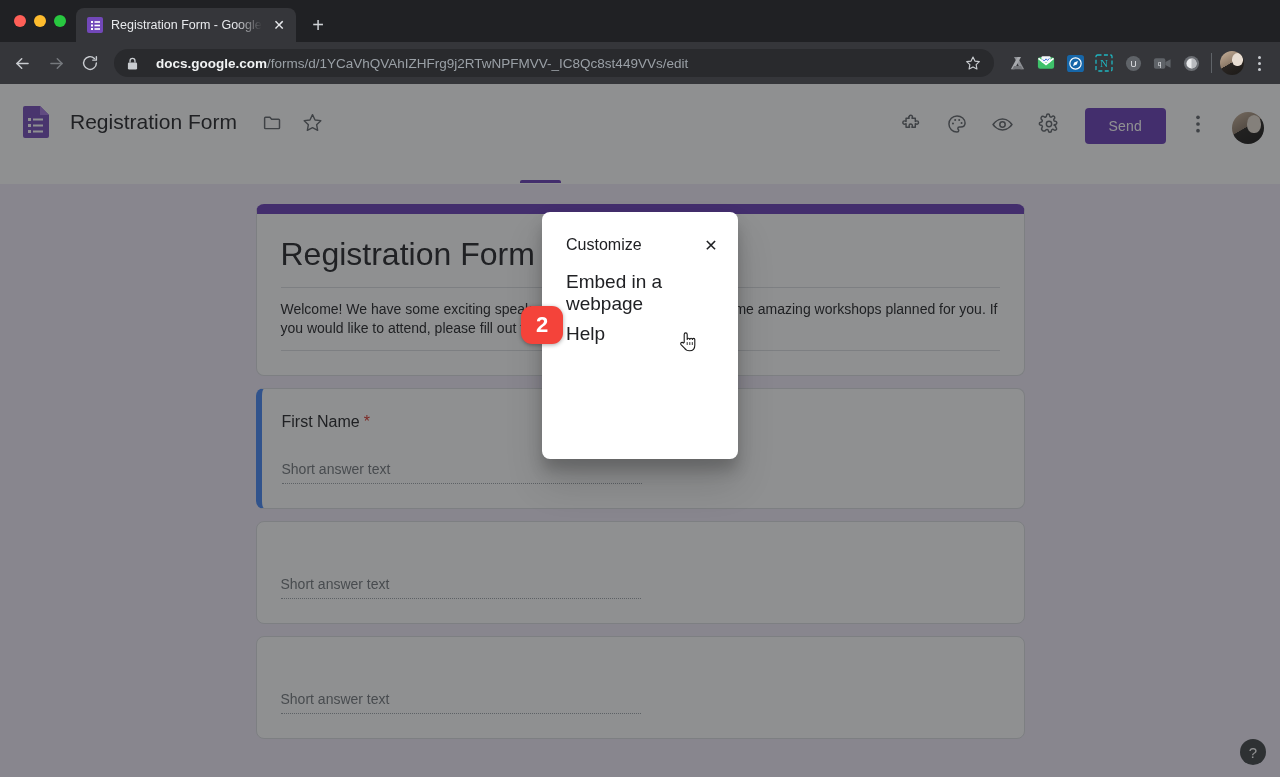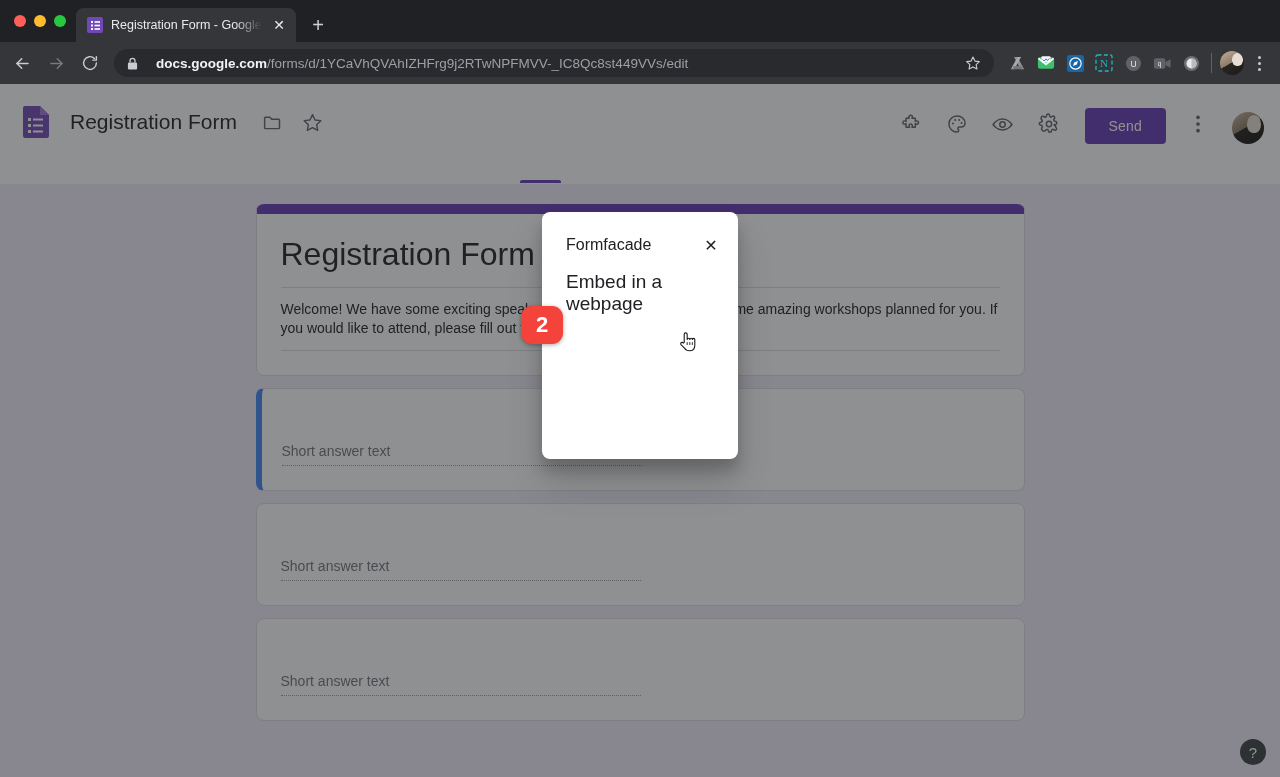--- a/index.html
+++ b/index.html
@@ -414,42 +414,46 @@
     <div class="form-body">
 
       <div class="card title-card">
         <div class="form-title">Registration Form</div>
         <div class="title-rule"></div>
         <div class="form-desc">Welcome! We have some exciting speakers lined up for this event and some amazing workshops planned for you. If you would like to attend, please fill out the form below.</div>
         <div class="desc-rule"></div>
       </div>
 
       <div class="card selected">
+        <div>
+          <span class="q-label">First Name</span><span class="q-req">*</span>
+        </div>
         <div class="q-answer">Short answer text</div>
       </div>
 
       <div class="card">
         <div class="q-answer">Short answer text</div>
       </div>
 
       <div class="card">
         <div class="q-answer">Short answer text</div>
       </div>
 
     </div>
 
     <div class="scrim"></div>
 
     <div class="dialog">
       <div class="dialog-head">
-        <span class="dialog-title">Formfacade</span>
+        <span class="dialog-title">Customize</span>
         <span class="dialog-close">✕</span>
       </div>
       <div class="dialog-list">
         <div class="dialog-item">Embed in a webpage</div>
+        <div class="dialog-item">Help</div>
       </div>
     </div>
 
     <div class="badge">2</div>
 
     <div class="cursor">
       <svg width="20" height="24" viewBox="0 0 20 24">
         <path d="M6.2 12.3V4.4a1.5 1.5 0 0 1 3 0v5.1c0-.7.3-1.3 1.3-1.3s1.3.6 1.3 1.3c0-.7.4-1.2 1.3-1.2s1.3.5 1.3 1.2c0-.6.4-1.1 1.2-1.1s1.2.5 1.2 1.2v5.6c0 3.2-2 5.6-5.2 5.6-3 0-4.3-1.1-5.4-3L3 14.6c-.5-.8-.3-1.6.4-2 .7-.4 1.5-.2 1.9.5z" fill="#fff" stroke="#1a1a1a" stroke-width="1.1" stroke-linejoin="round"></path>
         <path d="M9.2 12.5v2.1M11.8 12.5v2.1M14.3 12.5v2.1" stroke="#1a1a1a" stroke-width=".9" stroke-linecap="round"></path>
       </svg>

